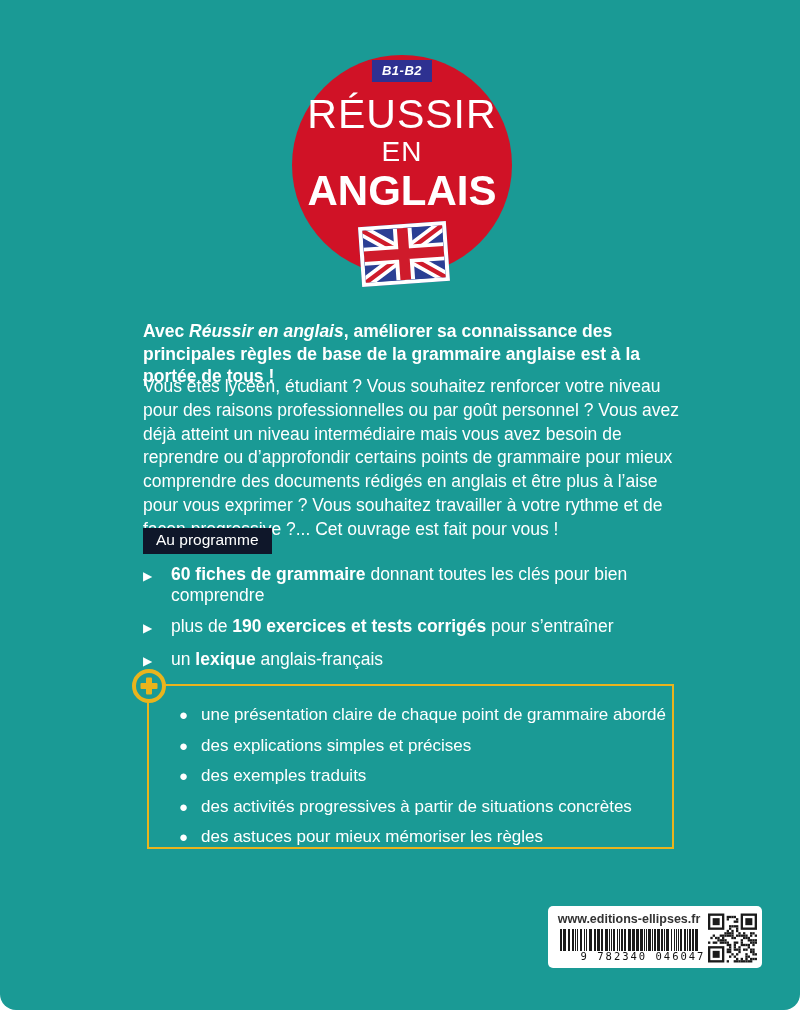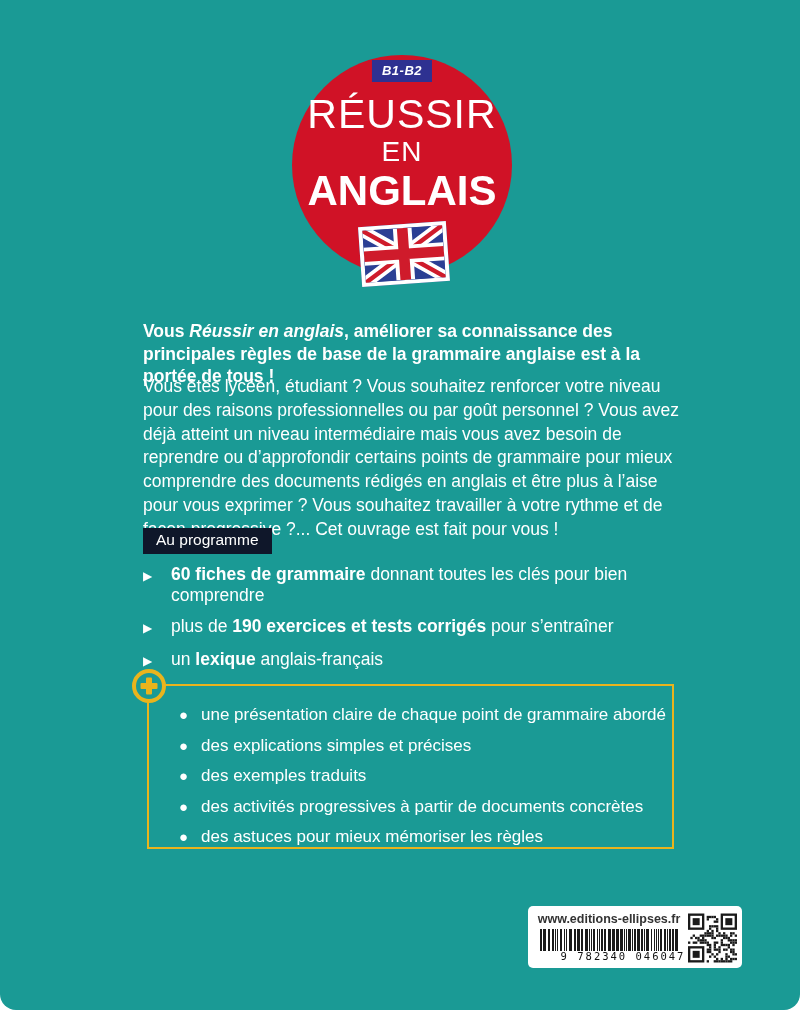--- a/index.html
+++ b/index.html
@@ -53,21 +53,21 @@
   .plus-box{
     position:absolute;left:147px;top:684px;width:527px;height:165px;
     border:2px solid #e9b41d;box-sizing:border-box;
   }
   .plus-icon{position:absolute;left:-19px;top:-19px;width:38px;height:38px;}
   .plus-box ul{margin:19px 0 0 30px;padding:0;list-style:none;}
   .plus-box li{display:flex;align-items:baseline;margin-bottom:11.5px;color:#fff;font-size:17px;line-height:19px;}
   .dot{flex:0 0 22px;font-size:15px;color:#fff;}
   
   .footer-card{
-    position:absolute;left:528px;top:906px;width:214px;height:62px;
+    position:absolute;left:548px;top:906px;width:214px;height:62px;
     background:#fff;border-radius:5px;display:flex;align-items:flex-start;
     padding:5px 5px 4px 6px;box-sizing:border-box;
   }
   .bc-col{width:150px;display:flex;flex-direction:column;align-items:center;}
   .website{font-size:12.5px;font-weight:bold;color:#333;white-space:nowrap;margin-top:1px;}
   .barcode{width:146px;height:22px;margin-top:3px;}
   .digits{
     font-size:10.5px;color:#111;letter-spacing:2px;margin-top:-1px;
     font-family:"DejaVu Sans Mono", monospace;white-space:nowrap;margin-left:28px;
   }
@@ -88,21 +88,21 @@
   <div class="uk-flag">
     <svg viewBox="0 0 60 40" preserveAspectRatio="none">
       <rect width="60" height="40" fill="#2b3f94"></rect>
       <path d="M0,0 L60,40 M60,0 L0,40" stroke="#ffffff" stroke-width="9"></path>
       <path d="M0,0 L60,40 M60,0 L0,40" stroke="#cf1b2b" stroke-width="3.4"></path>
       <path d="M30,0 V40 M0,20 H60" stroke="#ffffff" stroke-width="14"></path>
       <path d="M30,0 V40 M0,20 H60" stroke="#cf1b2b" stroke-width="8"></path>
     </svg>
   </div>
 
-  <p class="intro"><span>Vous </span><em>Réussir en anglais</em><span>, améliorer sa connaissance des principales règles de base de la grammaire anglaise est à la portée de tous !</span></p>
+  <p class="intro"><span>Avec </span><em>Réussir en anglais</em><span>, améliorer sa connaissance des principales règles de base de la grammaire anglaise est à la portée de tous !</span></p>
 
   <p class="desc">Vous êtes lycéen, étudiant ? Vous souhaitez renforcer votre niveau pour des raisons professionnelles ou par goût personnel ? Vous avez déjà atteint un niveau intermédiaire mais vous avez besoin de reprendre ou d’approfondir certains points de grammaire pour mieux comprendre des documents rédigés en anglais et être plus à l’aise pour vous exprimer ? Vous souhaitez travailler à votre rythme et de façon progressive ?... Cet ouvrage est fait pour vous !</p>
 
   <div class="prog-badge">Au programme</div>
 
   <ul class="prog-list">
     <li>
       <span class="tri">▶</span>
       <span><span></span><b>60 fiches de grammaire</b><span> donnant toutes les clés pour bien comprendre</span></span>
     </li>
@@ -132,21 +132,21 @@
       <li>
           <span class="dot">●</span>
           <span>des explications simples et précises</span>
         </li>
       <li>
           <span class="dot">●</span>
           <span>des exemples traduits</span>
         </li>
       <li>
           <span class="dot">●</span>
-          <span>des activités progressives à partir de documents concrètes</span>
+          <span>des activités progressives à partir de situations concrètes</span>
         </li>
       <li>
           <span class="dot">●</span>
           <span>des astuces pour mieux mémoriser les règles</span>
         </li>
     </ul>
   </div>
 
   <div class="footer-card">
     <div class="bc-col">

